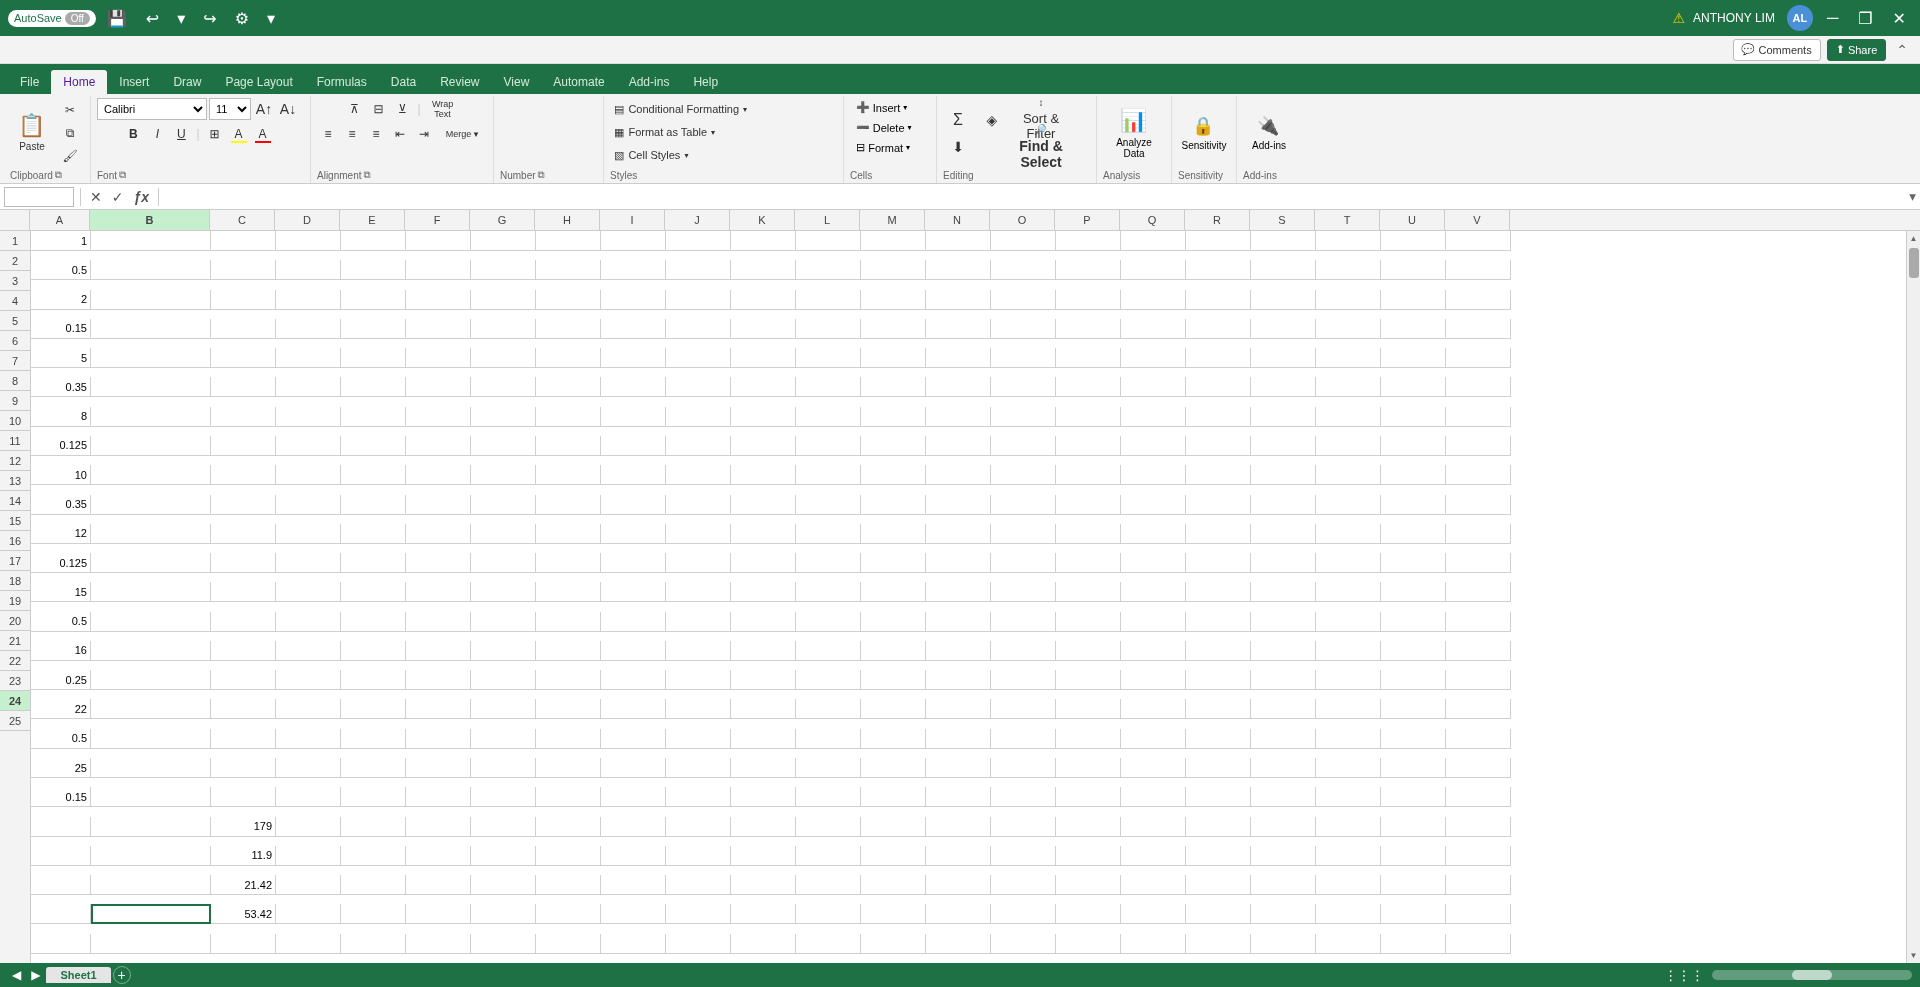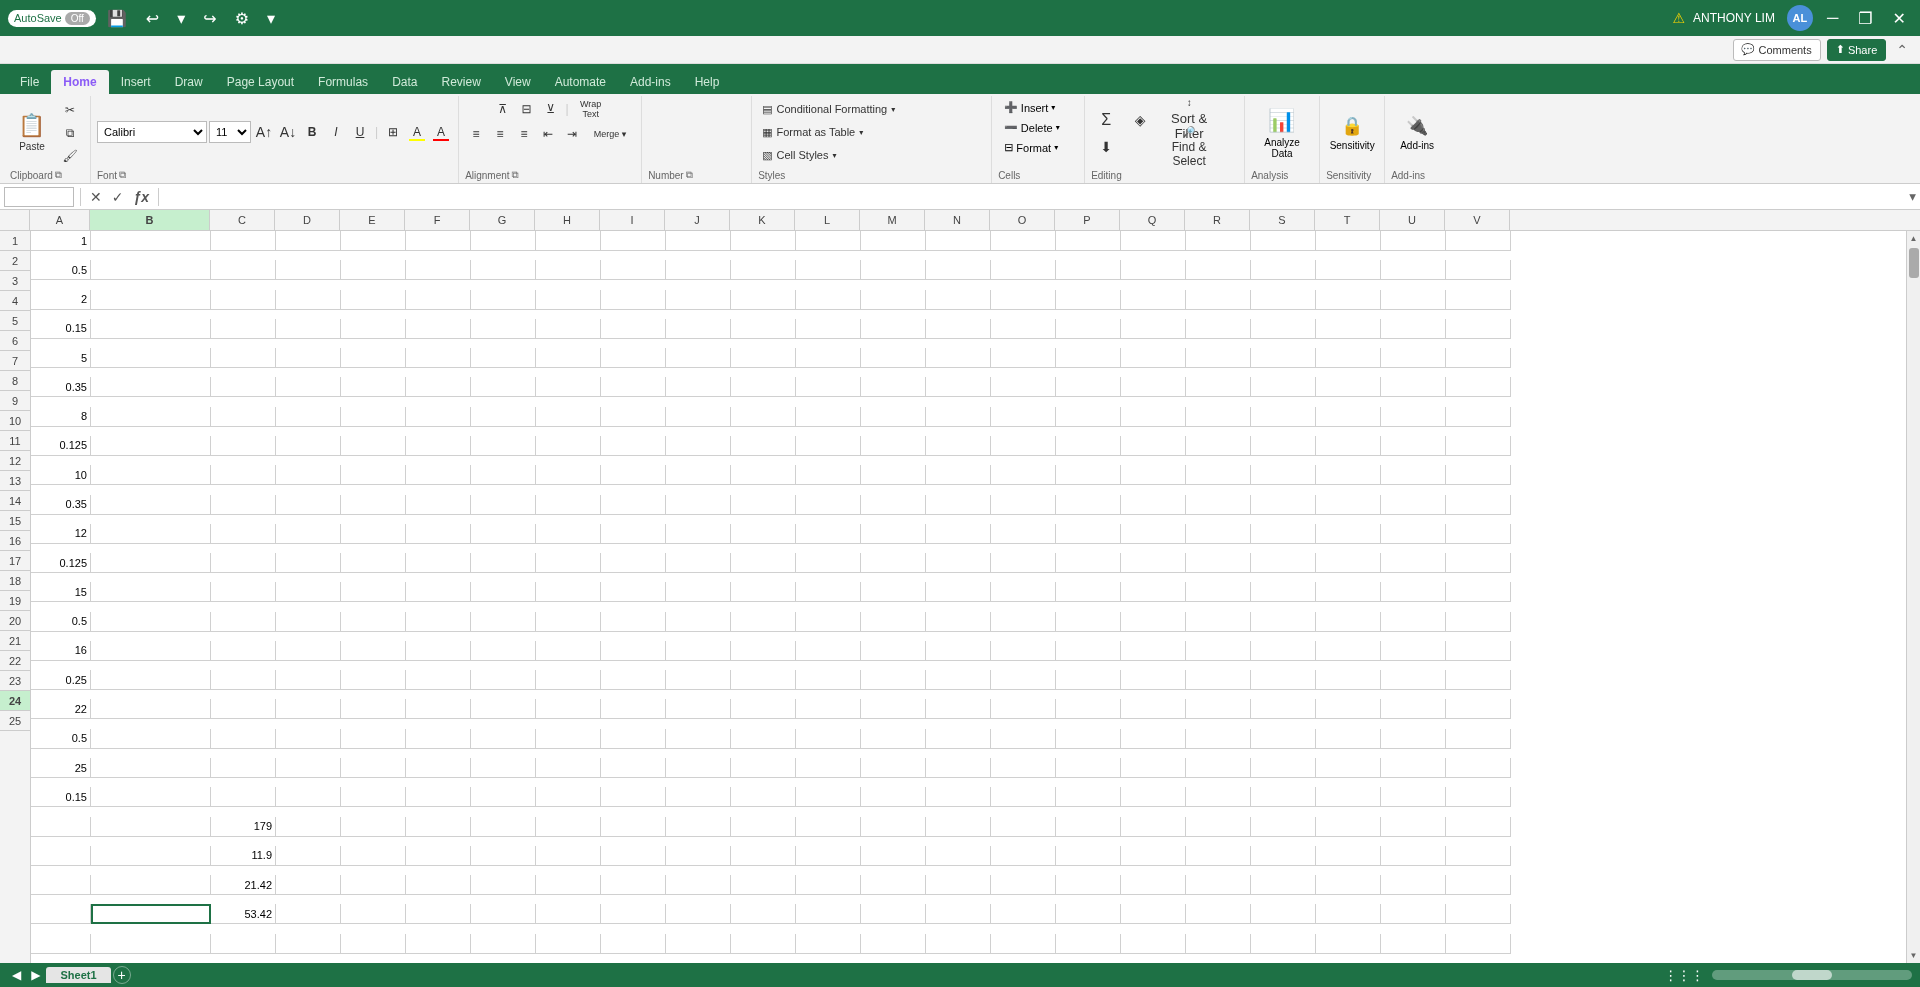--- a/index.html
+++ b/index.html
@@ -64,22 +64,22 @@
       padding: 5px 12px;
       font-size: 12px;
       color: #d0ead9;
       cursor: pointer;
       border-radius: 3px 3px 0 0;
       background: transparent;
       border: none;
     }
     .ribbon-tab.active {
       background: #f3f3f3;
-      color: #8b5cf6;
-      font-weight: 700;
+      color: #4c1d95;
+      font-weight: 400;
       border-bottom: none;
     }
 
     
     #ribbon {
       background: #f3f3f3;
       border-bottom: 1px solid #ccc;
       display: flex;
       align-items: stretch;
       padding: 2px 4px 0;
@@ -441,21 +441,21 @@
         </button>
       </div>
     </div>
     <div class="ribbon-group-label">
       <span>Clipboard</span>
       <span style="cursor:pointer;">⧉</span>
     </div>
   </div>
 
   <div class="ribbon-group" style="min-width:220px;">
-    <div class="ribbon-group-content" style="flex-direction:row; gap:2px;">
+    <div class="ribbon-group-content" style="flex-direction:column; gap:2px;">
       <div class="font-row">
         <select class="font-select">
           <option>Calibri</option>
         </select>
         <select class="font-size-select">
           <option>11</option>
         </select>
         <button class="icon-btn" style="font-size:14px;">A↑</button>
         <button class="icon-btn" style="font-size:14px;">A↓</button>
       </div>
@@ -574,21 +574,21 @@
         </button>
         <div style="width:30px;height:26px;"></div>
       </div>
       <div style="display:flex;flex-direction:column;gap:2px;">
         <button class="rb-btn rb-btn-small" style="height:26px;width:60px;flex-direction:column;font-size:10px;">
           <span>↕</span>
           <span style="font-size:13px;">Sort &amp; Filter</span>
         </button>
         <button class="rb-btn rb-btn-small" style="height:26px;width:60px;flex-direction:column;font-size:10px;">
           <span>🔎</span>
-          <span style="font-size:12px;">Find &amp; Select</span>
+          <span style="font-size:14px;font-weight:bold;">Find &amp; Select</span>
         </button>
       </div>
     </div>
     <div class="ribbon-group-label">
       <span>Editing</span>
     </div>
   </div>
 
   <div class="ribbon-group">
     <div class="ribbon-group-content">

